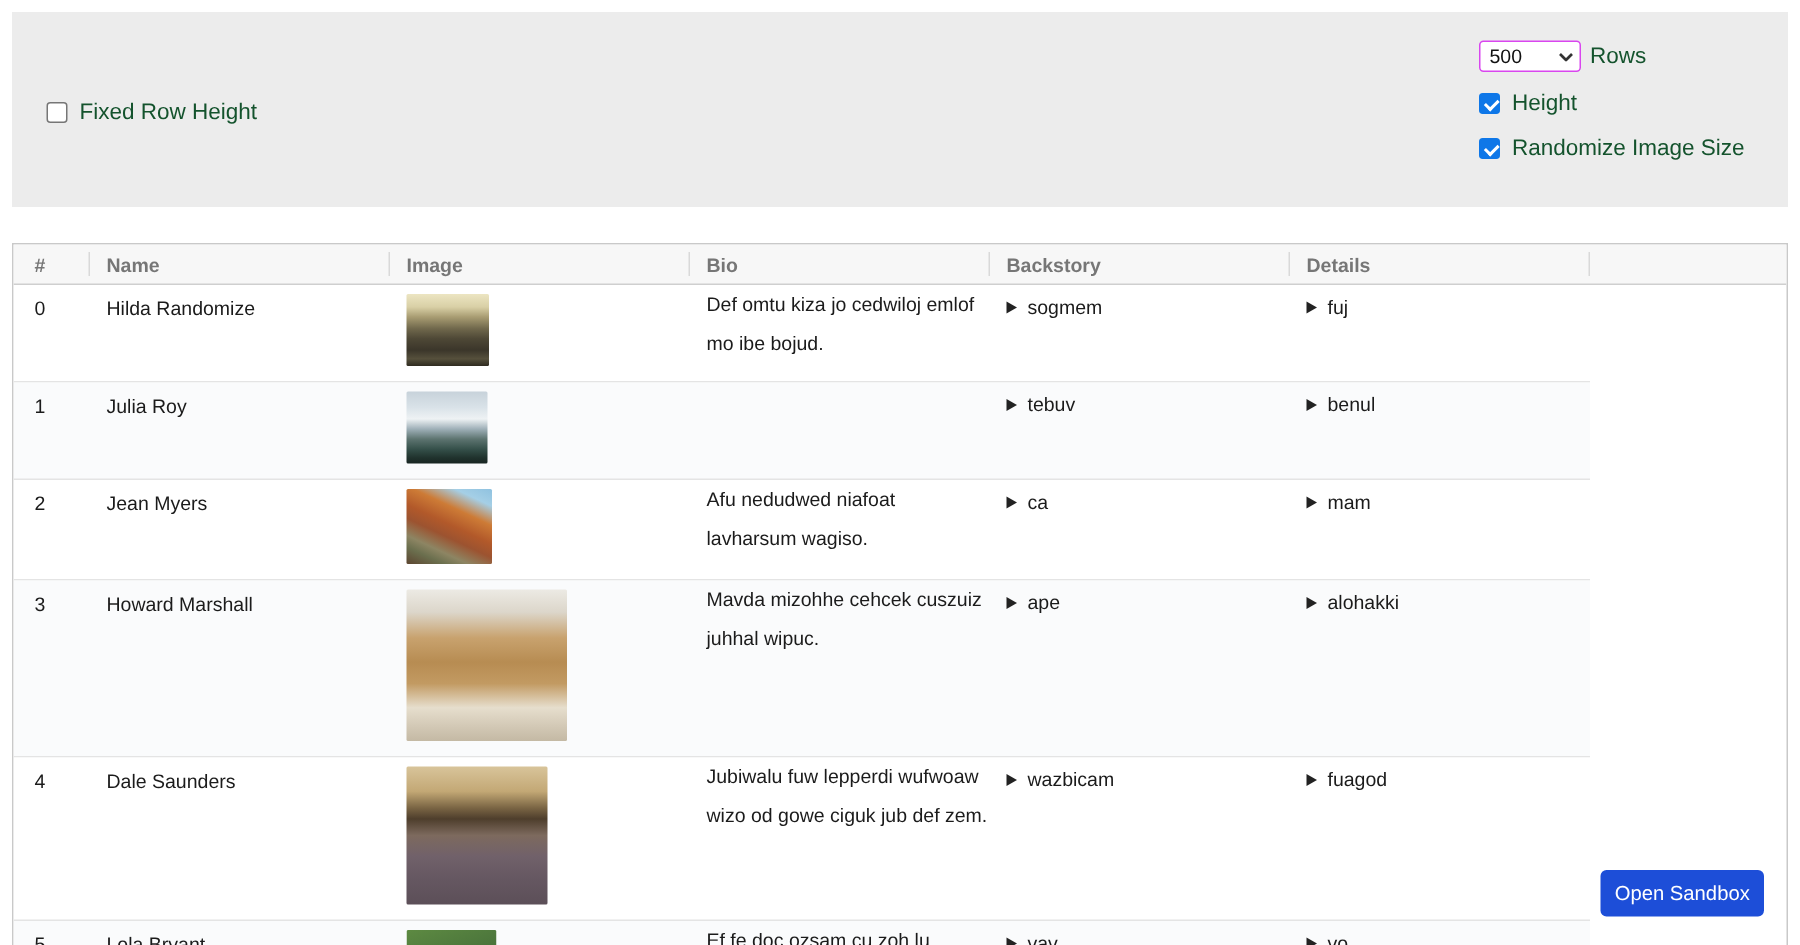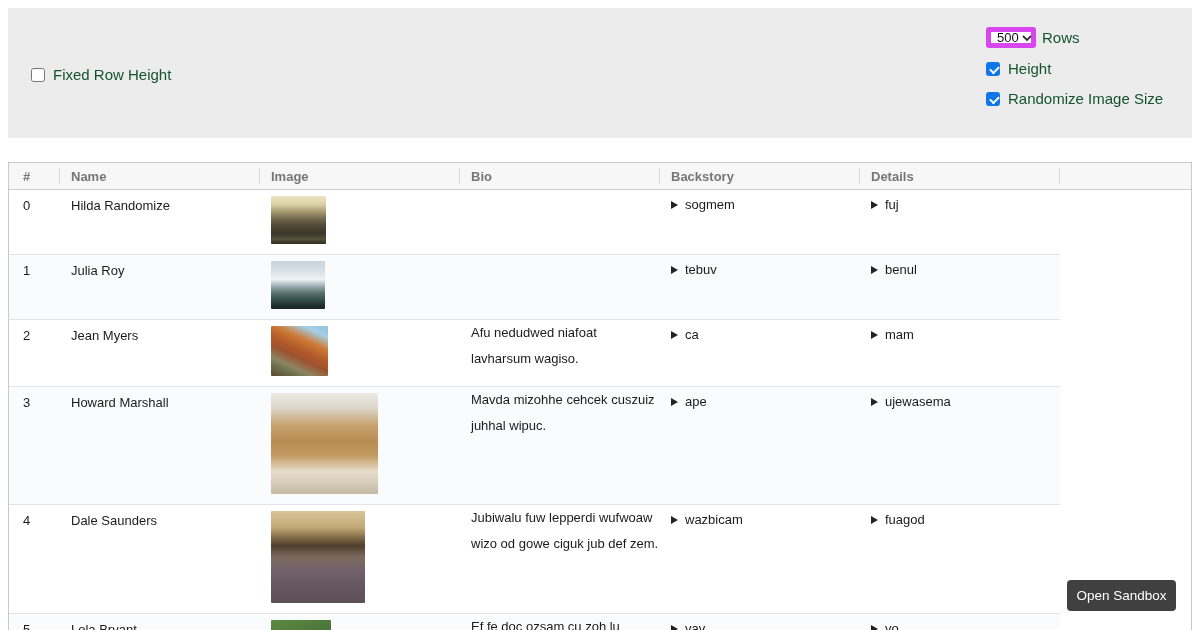--- a/index.html
+++ b/index.html
@@ -17,21 +17,21 @@
   .rc2{top:52px;}
   .rc3{top:82px;}
 
   .cb{width:14px;height:14px;box-sizing:border-box;border:1px solid #767676;border-radius:2.5px;
       background:#ffffff;position:relative;flex:0 0 auto;}
   .cb.checked{background:#0e77e8;border-color:#0e77e8;}
   .cb.checked::after{content:"";position:absolute;left:3px;top:3px;width:7px;height:4px;
       border-left:2px solid #ffffff;border-bottom:2px solid #ffffff;transform:rotate(-45deg);}
 
   .select{display:flex;align-items:center;justify-content:space-between;box-sizing:border-box;
-      width:50px;height:21px;background:#ffffff;border:5px solid #d946ef;border-radius:3px;
+      width:68px;height:21px;background:#ffffff;border:1px solid #d946ef;border-radius:3px;
       padding:0 4px 0 6px;font-size:13px;color:#111111;cursor:pointer;}
   .select .chev{flex:0 0 auto;margin-left:3px;}
   .rows-label{margin-left:6px;}
 
   
   .table{position:absolute;left:8px;top:162px;width:1184px;height:468px;box-sizing:border-box;
       border-top:1px solid #c9c9c9;border-left:1px solid #c9c9c9;border-right:1px solid #c9c9c9;
       overflow:hidden;}
   .thead{position:relative;height:26px;background:#f7f7f7;border-bottom:1px solid #cfcfcf;}
   .hcell{position:absolute;top:6px;font-size:13px;font-weight:bold;color:#767676;white-space:nowrap;}
@@ -57,21 +57,21 @@
   .photo-walrus{background:linear-gradient(180deg,#eceae4 0%,#dcd6ca 15%,#c8a26e 32%,#b78c52 48%,#c29a62 62%,#e6decd 78%,#d3c9b6 90%,#c4b9a4 100%);}
   .photo-bicycle-rider{background:linear-gradient(180deg,#d8c49a 0%,#c3a875 18%,#7a6544 30%,#4e3e2c 38%,#7d6a5e 50%,#71616a 65%,#665862 80%,#5c4f58 100%);}
   .photo-cactus{background:
       radial-gradient(circle at 18% 55%, #e09140 0 9%, rgba(0,0,0,0) 10%),
       radial-gradient(circle at 45% 30%, #df8d3c 0 8%, rgba(0,0,0,0) 9%),
       radial-gradient(circle at 75% 45%, #e29a48 0 10%, rgba(0,0,0,0) 11%),
       radial-gradient(circle at 60% 75%, #d7883a 0 8%, rgba(0,0,0,0) 9%),
       linear-gradient(160deg,#5d8a42 0%,#47703a 45%,#375c2e 75%,#2c4a26 100%);}
 
   
-  .sandbox-btn{position:absolute;left:1067px;top:580px;width:109px;height:31px;background:#404040;
+  .sandbox-btn{position:absolute;left:1067px;top:580px;width:109px;height:31px;background:#1d4ed8;
       color:#ffffff;border:none;border-radius:4px;font-size:13.5px;
       font-family:"Liberation Sans", sans-serif;cursor:pointer;}
 </style>
 </head>
 <body>
 
 <div id="app">
 
   <div class="panel">
 
@@ -115,20 +115,21 @@
         <div class="hsep" style="left: 450px;"></div>
         <div class="hsep" style="left: 650px;"></div>
         <div class="hsep" style="left: 850px;"></div>
         <div class="hsep" style="left: 1050px;"></div>
       </div>
     <div id="tbody">
         <div class="trow" style="height: 65px;">
           <div class="cell c-index">0</div>
           <div class="cell c-name">Hilda Randomize</div>
           <div class="cell c-photo photo photo-vintage-car" style="width: 55px; height: 48px;"></div>
+          <div class="cell c-bio">Def omtu kiza jo cedwiloj emlof mo ibe bojud.</div>
           <div class="cell c-backstory">
             <span class="tri"></span>
             <span>sogmem</span>
           </div>
           <div class="cell c-details">
             <span class="tri"></span>
             <span>fuj</span>
           </div>
         </div>
         <div class="trow odd" style="height: 65px;">
@@ -162,21 +163,21 @@
           <div class="cell c-index">3</div>
           <div class="cell c-name">Howard Marshall</div>
           <div class="cell c-photo photo photo-walrus" style="width: 107px; height: 101px;"></div>
           <div class="cell c-bio">Mavda mizohhe cehcek cuszuiz juhhal wipuc.</div>
           <div class="cell c-backstory">
             <span class="tri"></span>
             <span>ape</span>
           </div>
           <div class="cell c-details">
             <span class="tri"></span>
-            <span>ujewasema</span>
+            <span>alohakki</span>
           </div>
         </div>
         <div class="trow" style="height: 109px;">
           <div class="cell c-index">4</div>
           <div class="cell c-name">Dale Saunders</div>
           <div class="cell c-photo photo photo-bicycle-rider" style="width: 94px; height: 92px;"></div>
           <div class="cell c-bio">Jubiwalu fuw lepperdi wufwoaw wizo od gowe ciguk jub def zem.</div>
           <div class="cell c-backstory">
             <span class="tri"></span>
             <span>wazbicam</span>

